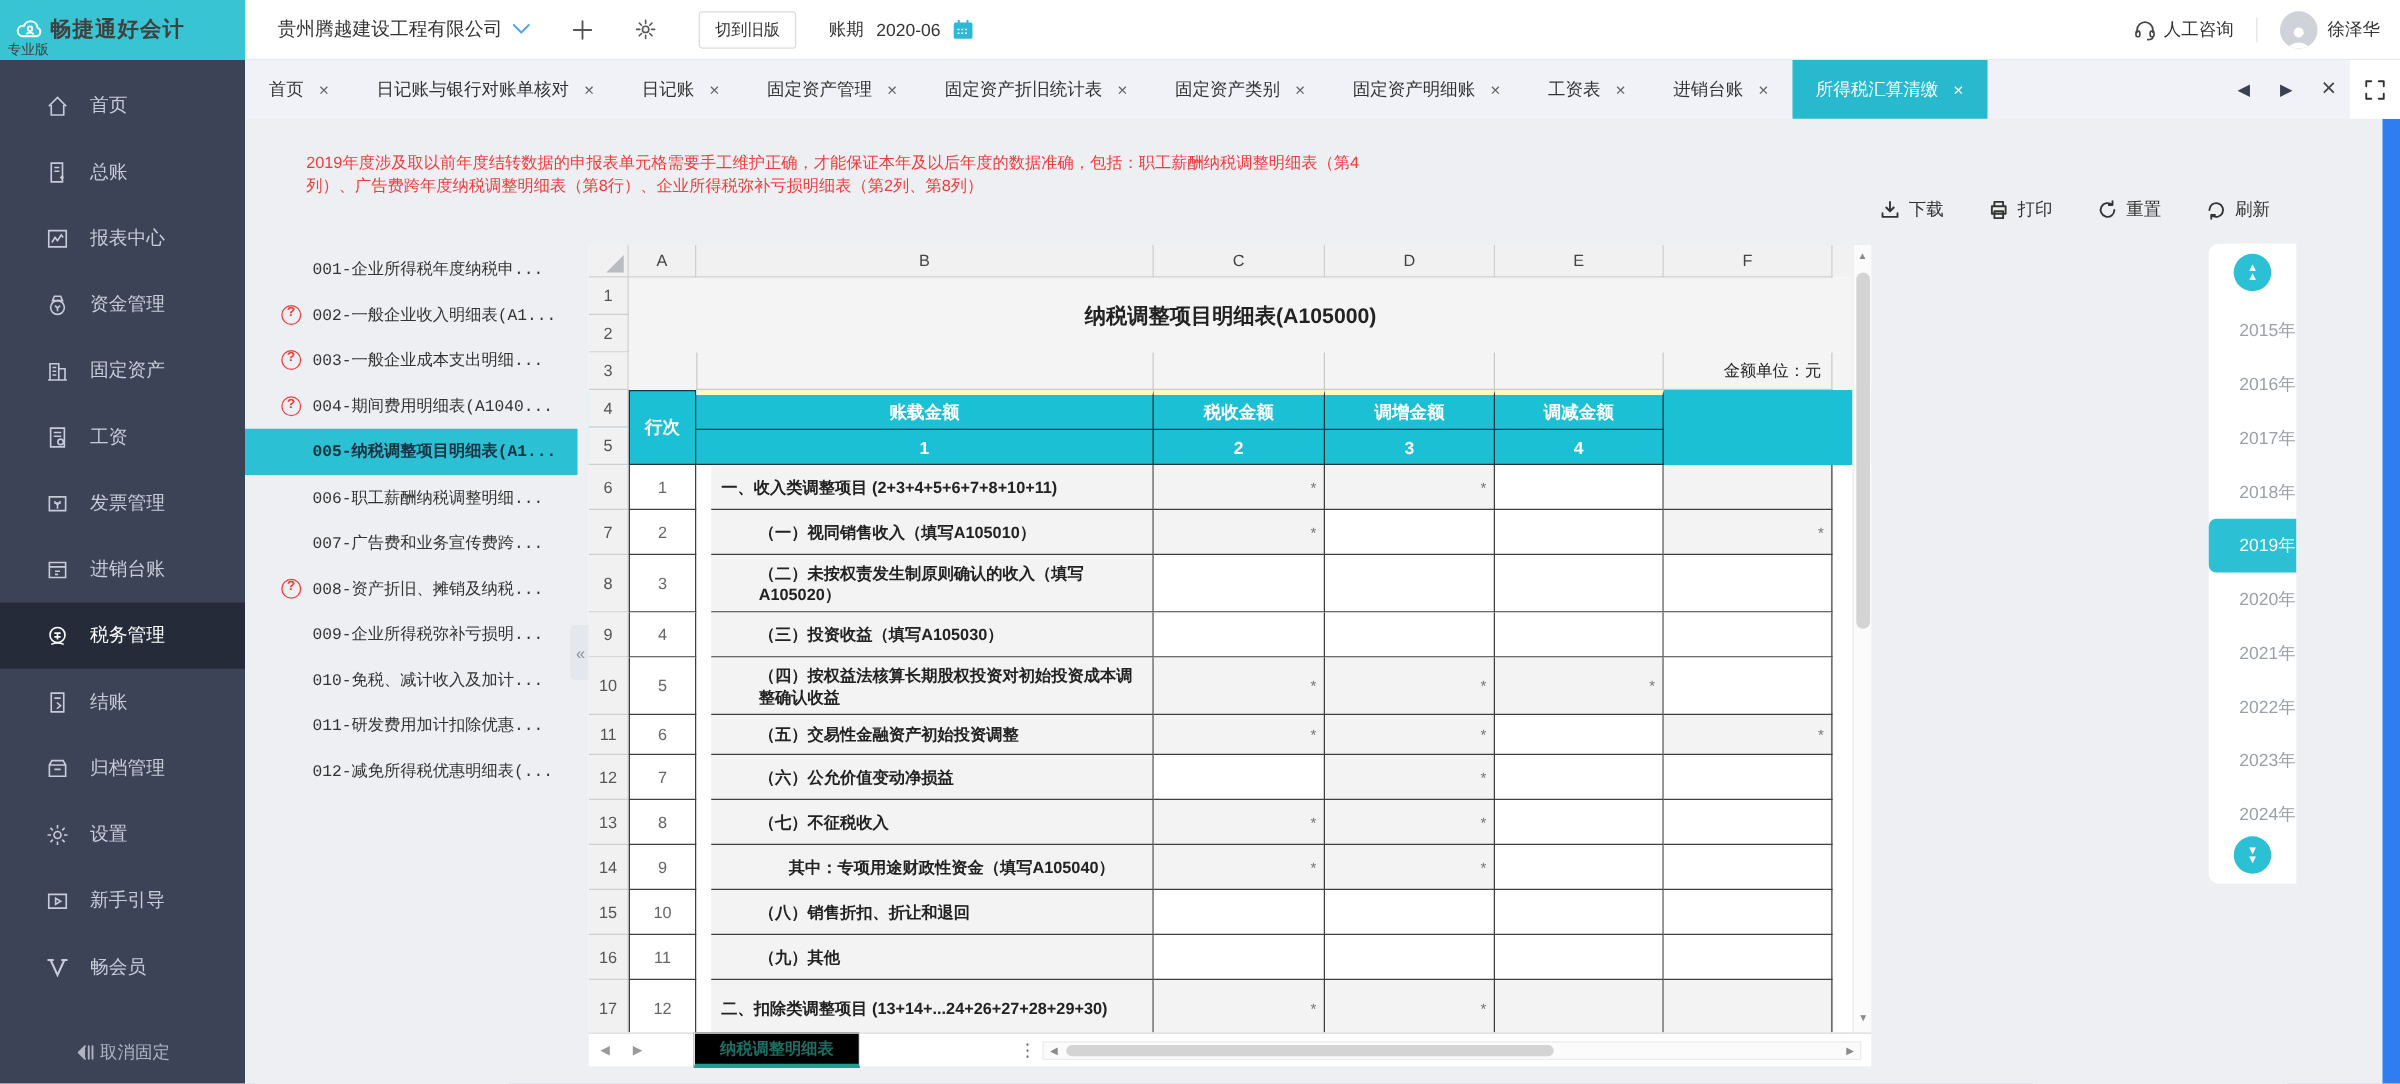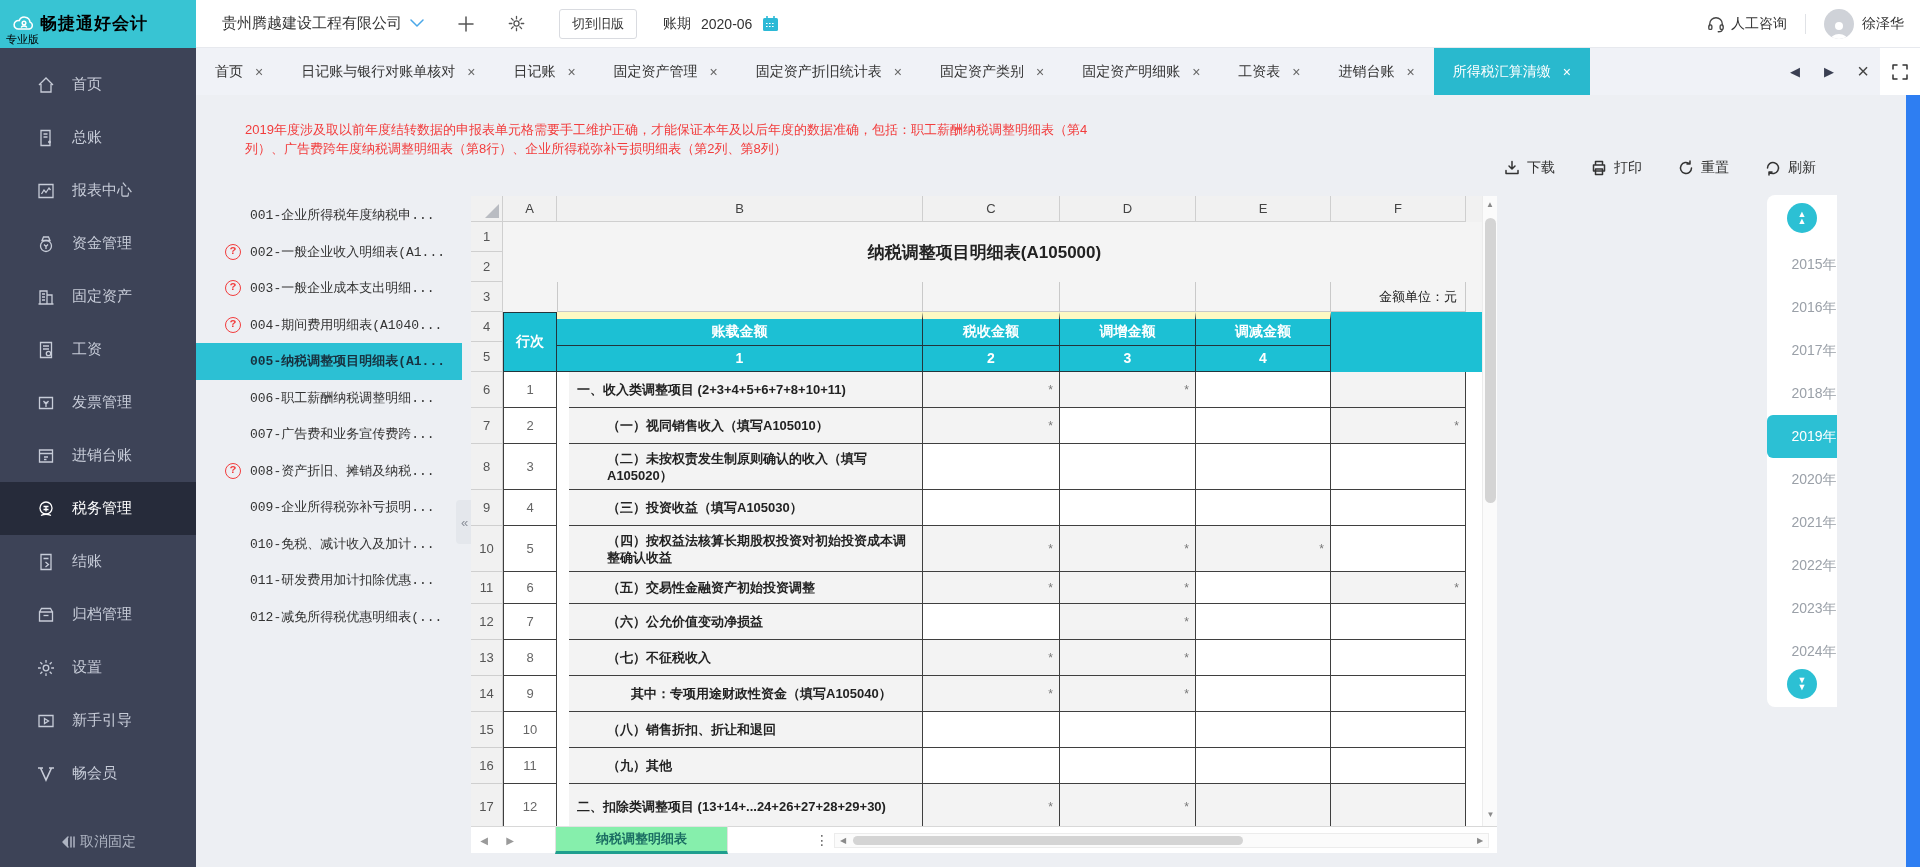--- a/index.html
+++ b/index.html
@@ -3,21 +3,21 @@
 <meta charset="utf-8">
 <style>
   * { margin:0; padding:0; box-sizing:border-box; }
   html,body { background:#d8dadf; }
   .app { position:relative; width:1920px; height:867px; overflow:hidden;
          background:#edeff3; font-family:"Liberation Sans","DejaVu Sans",sans-serif; color:#333; }
 
   
   .topbar { position:absolute; top:0; left:0; right:0; height:48px; background:#fff;
             border-bottom:1px solid #e7e9ee; display:flex; align-items:center; z-index:9; }
-  .logo { width:196px; height:48px; background:#38c4d3; color:#000000; position:relative;
+  .logo { width:196px; height:48px; background:#38c4d3; color:#404040; position:relative;
           display:flex; align-items:center; padding-left:40px; flex:0 0 196px; }
   .logo-title { font-size:17px; font-weight:bold; letter-spacing:1px; }
   .logo-sub { position:absolute; left:6px; bottom:1px; font-size:11px; }
   .logo-cloud { position:absolute; left:12px; top:13px; }
   .company { margin-left:26px; font-size:15px; color:#333; display:flex; align-items:center; gap:8px; cursor:pointer; }
   .tb-ic { margin-left:34px; color:#555; display:flex; align-items:center; cursor:pointer; }
   .btn-old { margin-left:34px; border:1px solid #d9dbe0; border-radius:3px; padding:5px 12px;
              font-size:13px; color:#333; background:#fff; cursor:pointer; }
   .period { margin-left:26px; display:flex; align-items:center; gap:10px; font-size:14px; }
   .topbar-right { margin-left:auto; display:flex; align-items:center; padding-right:16px; }
@@ -91,21 +91,21 @@
   .row3 .fc + .fc { border-left:none; }
   .fc { border-right:1px solid #c9c9c9; border-bottom:1px solid #c9c9c9; display:flex; align-items:center; }
   .unit-cell { justify-content:flex-end; padding-right:8px; font-size:13px; color:#222; }
   .thead { height:60px; background:#1cc0d4; }
   .th { color:#fff; font-weight:bold; font-size:14px; display:flex; align-items:center; justify-content:center;
         border-right:1px solid #23353b; border-bottom:1px solid #23353b; border-top:1px solid #23353b; }
   .th.first { border-left:1px solid #23353b; }
   .hcol { display:flex; flex-direction:column; }
   .hcol > div { flex:1; color:#fff; font-weight:bold; font-size:14px; display:flex; align-items:center;
                 justify-content:center; border-right:1px solid #23353b; border-bottom:1px solid #23353b; }
-  .hcol > div:first-child { border-top:7px solid #fef9c3; }
+  .hcol > div:first-child { border-top:4px solid #fef9c3; }
   .trow { min-height:36px; }
   .trow.tall { min-height:46px; }
   .trow.short { min-height:32px; }
   .trow.clip { max-height:40px; overflow:hidden; }
   .cell { border-right:1px solid #3f3f3f; border-bottom:1px solid #3f3f3f; background:#fff;
           display:flex; align-items:center; font-size:13px; }
   .cell.a { justify-content:center; color:#666; border-left:1px solid #3f3f3f; }
   .cell.b { background:#f3f3f3; font-weight:bold; color:#222; padding:3px 8px; line-height:17px;margin-left:12px; }
   .cell.b.i1 { padding-left:38px; }
   .cell.b.i2 { padding-left:62px; }
@@ -113,22 +113,22 @@
   .cell.v.sh { background:#f3f3f3; }
 
   
   .vscroll { position:absolute; top:0; right:0; width:15px; height:630px; background:#fbfbfb; border-left:1px solid #ececec; }
   .vs-btn { height:16px; display:flex; align-items:center; justify-content:center; font-size:8px; color:#8a8a8a; cursor:pointer; }
   .vs-thumb { position:absolute; top:22px; left:2px; width:11px; height:285px; background:#d4d4d4; border-radius:6px; cursor:pointer; }
   .vs-down { position:absolute; bottom:4px; left:0; width:15px; }
   .bottom-bar { position:absolute; top:731px; left:275px; width:1026px; height:27px; background:#fff;
                 border-top:1px solid #d8d8d8; display:flex; align-items:center; }
   .bb-arrow { width:26px; text-align:center; color:#9a9a9a; font-size:10px; cursor:pointer; }
-  .sheet-tab { margin-left:32px; height:28px; padding:0 40px; display:flex; align-items:center;
-               background:#86efac; border:1px solid #e2e2e2; border-bottom:3px solid #1f9e8e;
+  .sheet-tab { margin-left:32px; height:28px; padding:0 20px; display:flex; align-items:center;
+               background:#000000; border:1px solid #e2e2e2; border-bottom:3px solid #1f9e8e;
                color:#1b6e63; font-size:13px; font-weight:bold; cursor:pointer; }
   .kebab { margin-left:auto; color:#666; font-size:14px; width:24px; text-align:center; cursor:pointer; }
   .hscroll { width:655px; height:15px; background:#fbfbfb; border:1px solid #ececec; margin-right:8px;
              position:relative; display:flex; align-items:center; }
   .hs-btn { width:16px; text-align:center; font-size:8px; color:#8a8a8a; cursor:pointer; }
   .hs-thumb { position:absolute; left:18px; top:2px; width:390px; height:9px; background:#d4d4d4; border-radius:5px; cursor:pointer; }
 
   
   .year-rail { position:absolute; top:100px; right:83px; width:70px; height:512px; background:#fff; border-radius:8px 0 0 8px; }
   .yr-btn { position:absolute; left:20px; width:30px; height:30px; border-radius:50%; background:#2cc0d4;

